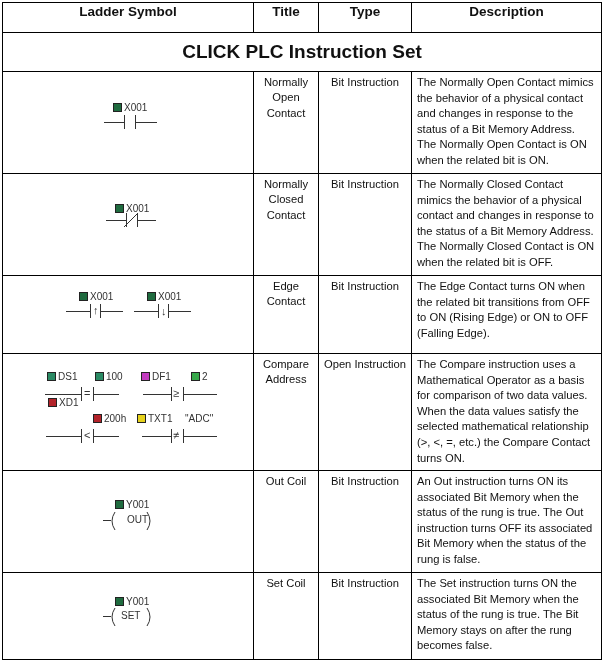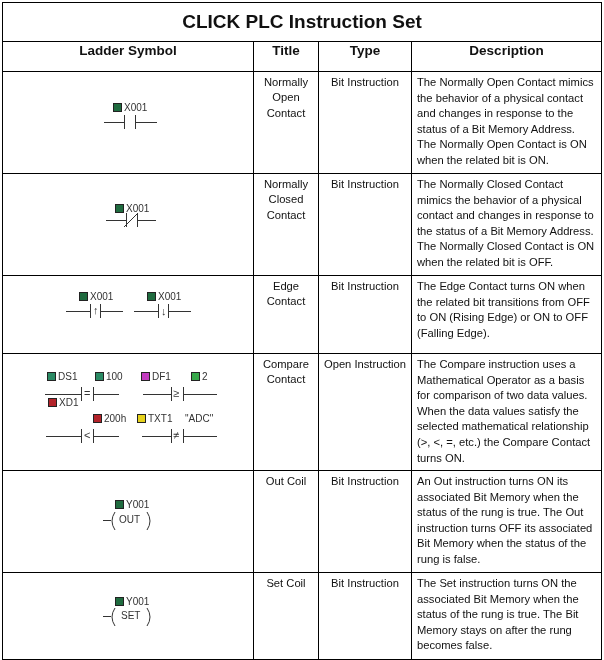--- a/index.html
+++ b/index.html
@@ -35,27 +35,27 @@
 
 <table class="doc">
   <colgroup>
     <col style="width:251px">
       <col style="width:65px">
       <col style="width:93px">
       <col style="width:190px">
   </colgroup>
   <tbody>
       <tr>
-    <td class="title-cell" colspan="4">CLICK PLC Instruction Set</td>
-  </tr>
-  <tr>
     <th>Ladder Symbol</th>
     <th>Title</th>
     <th>Type</th>
     <th>Description</th>
+  </tr>
+  <tr>
+    <td class="title-cell" colspan="4">CLICK PLC Instruction Set</td>
   </tr>
 
   <tr style="height:102px">
     <td class="sym">
       <div class="sym-wrap">
         <div class="tag" style="left:110px;top:31px"><span class="b green"></span><span>X001</span></div>
         <div class="line" style="left:101px;top:50px;width:20px"></div>
         <div class="vbar" style="left:121px;top:43px;height:14px"></div>
         <div class="vbar" style="left:132px;top:43px;height:14px"></div>
         <div class="line" style="left:132px;top:50px;width:22px"></div>
@@ -137,35 +137,35 @@
 
         <div class="tag" style="left:134px;top:60px"><span class="b yellow"></span><span>TXT1</span></div>
         <div class="tag" style="left:182px;top:60px">"ADC"</div>
         <div class="line" style="left:139px;top:82px;width:29px"></div>
         <div class="vbar" style="left:168px;top:75px;height:14px"></div>
         <div class="glyph" style="left:170px;top:76px">≠</div>
         <div class="vbar" style="left:180px;top:75px;height:14px"></div>
         <div class="line" style="left:180px;top:82px;width:34px"></div>
       </div>
     </td>
-    <td class="ttl">Compare Contact</td>
+    <td class="ttl">Compare Address</td>
     <td class="typ">Open Instruction</td>
     <td class="desc">The Compare instruction uses a Mathematical Operator as a basis for comparison of two data values. When the data values satisfy the selected mathematical relationship (&gt;, &lt;, =, etc.) the Compare Contact turns ON.</td>
   </tr>
 
   <tr style="height:102px">
     <td class="sym">
       <div class="sym-wrap">
         <div class="tag" style="left:112px;top:29px"><span class="b green"></span><span>Y001</span></div>
         <div class="line" style="left:100px;top:49px;width:8px"></div>
         <svg style="position:absolute;left:104px;top:39px" width="48" height="22">
           <path d="M8 2 Q2 11 8 20" fill="none" stroke="#333" stroke-width="1"></path>
           <path d="M40 2 Q46 11 40 20" fill="none" stroke="#333" stroke-width="1"></path>
         </svg>
-        <div class="coil" style="left:116px;top:43px">OUT</div>
+        <div class="coil" style="left:124px;top:43px">OUT</div>
       </div>
     </td>
     <td class="ttl">Out Coil</td>
     <td class="typ">Bit Instruction</td>
     <td class="desc">An Out instruction turns ON its associated Bit Memory when the status of the rung is true. The Out instruction turns OFF its associated Bit Memory when the status of the rung is false.</td>
   </tr>
 
   <tr style="height:87px">
     <td class="sym">
       <div class="sym-wrap">

